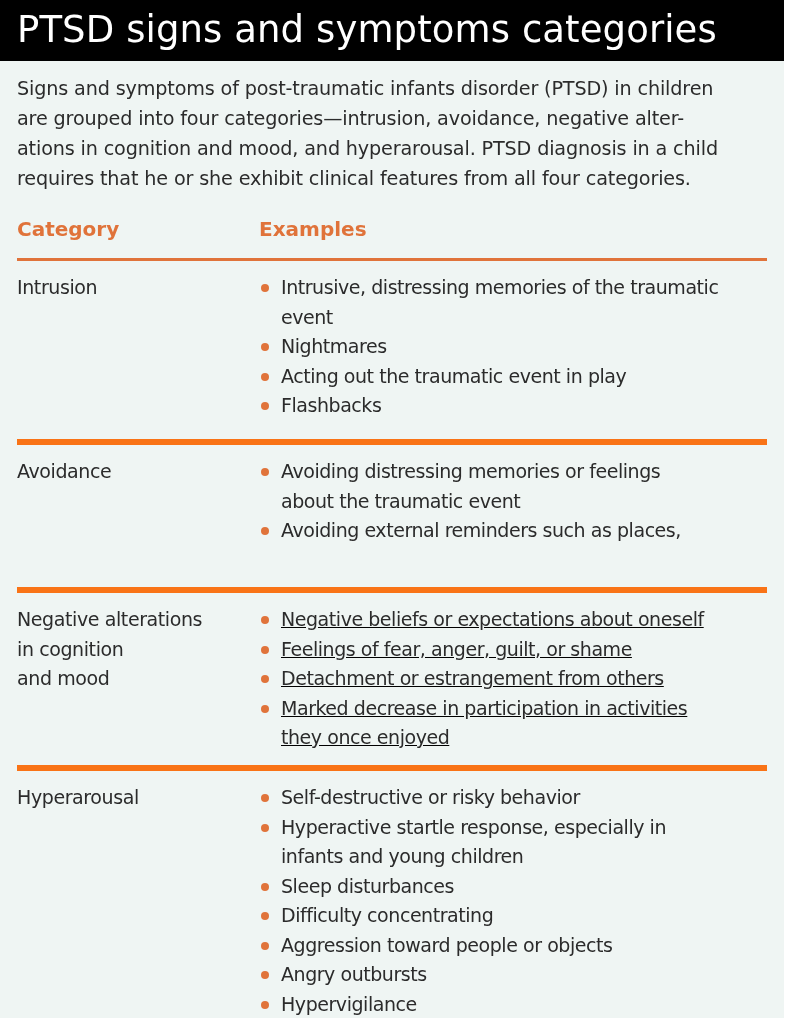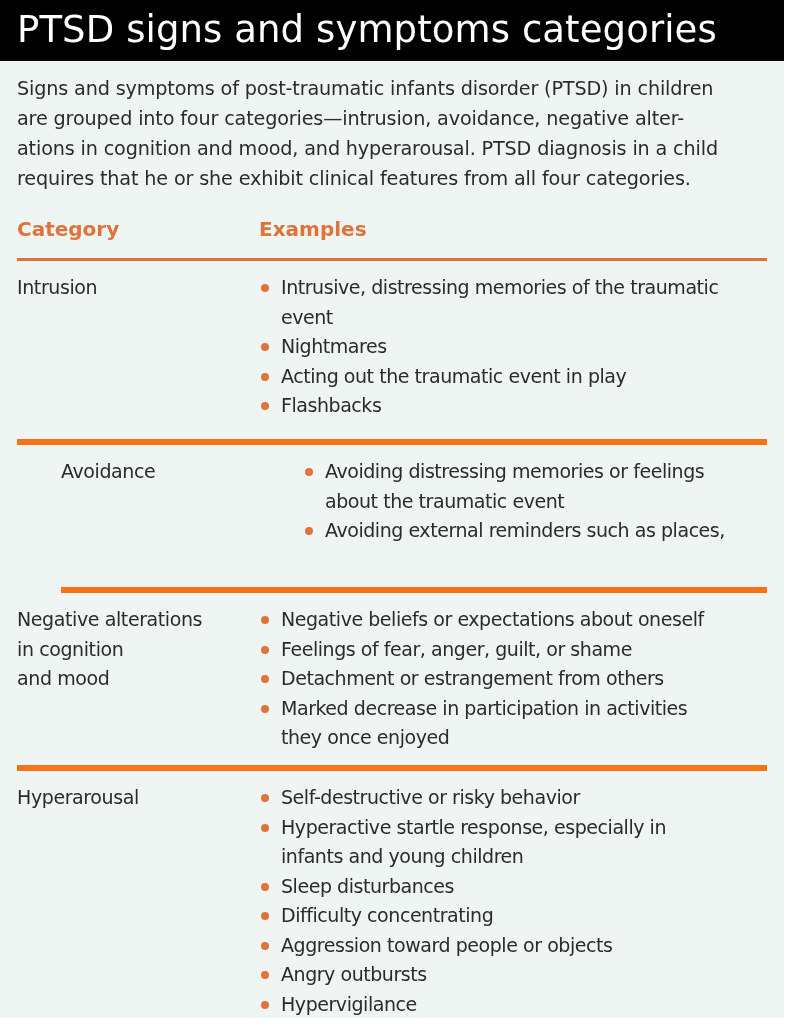--- a/index.html
+++ b/index.html
@@ -110,22 +110,22 @@
     .bullet {
       position: absolute;
       left: -20px;
       top: 11px;
       width: 8px;
       height: 8px;
       border-radius: 50%;
       background: #E0733A;
     }
     .row-1 { height: 178px; }
-    .row-2 { height: 142px; margin-left: 44px; }
-    .row-3 { height: 172px; }
+    .row-2 { height: 142px; }
+    .row-3 { height: 172px; text-decoration: underline; }
     .row-4 { height: 260px; }
   </style>
 </head>
 <body>
 
 <div class="panel">
 
   <div class="title-bar">
     <h1 class="title">PTSD signs and symptoms categories</h1>
   </div>

